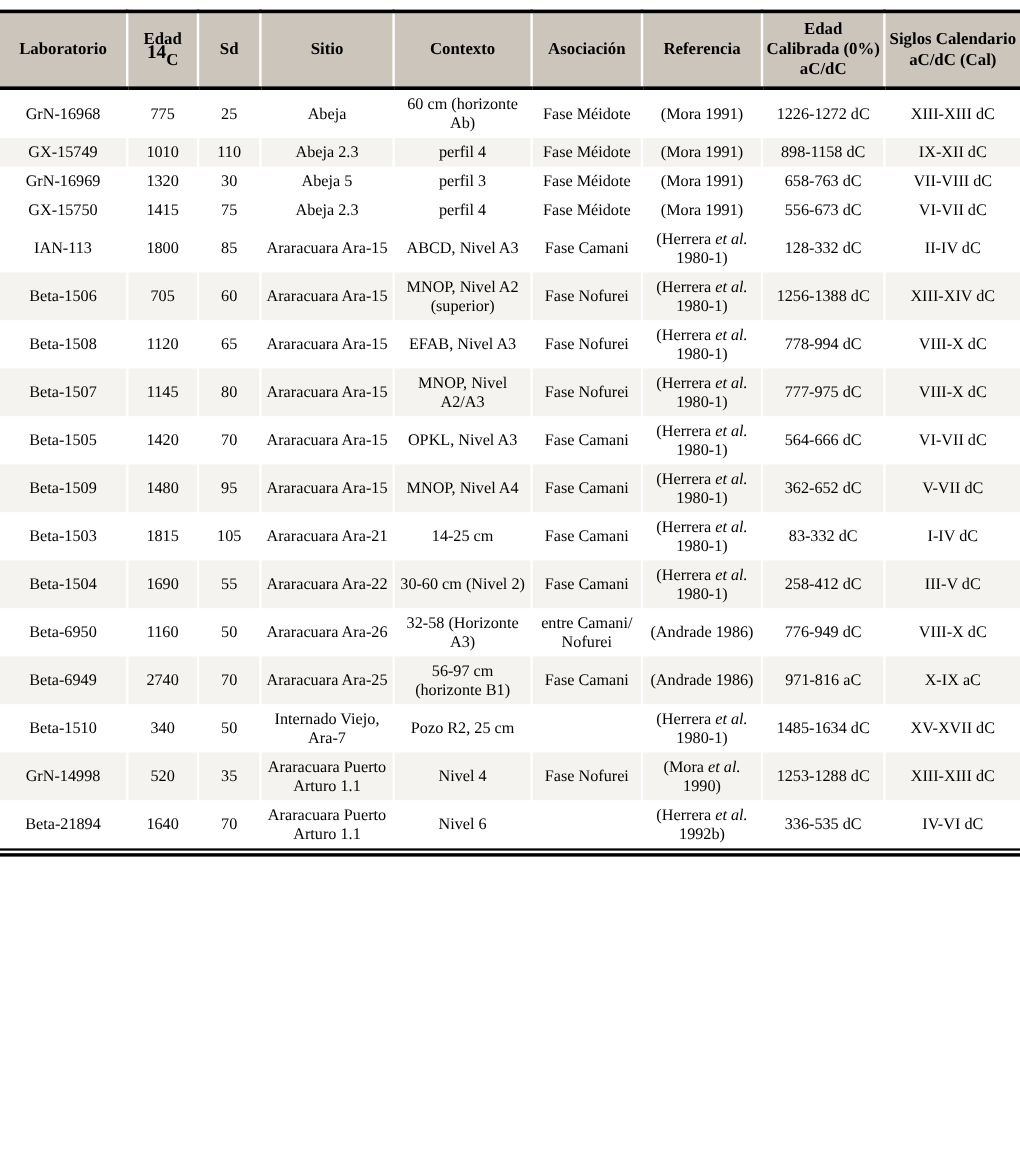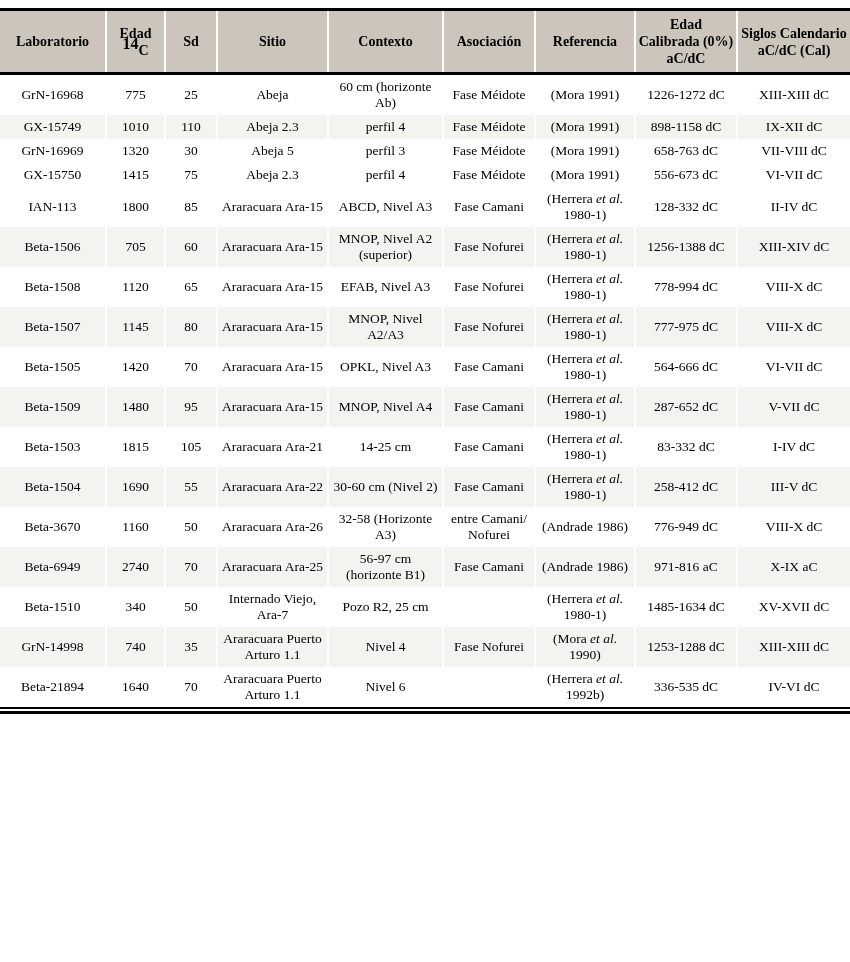--- a/index.html
+++ b/index.html
@@ -199,21 +199,21 @@
           <td>VI-VII dC</td>
         </tr>
         <tr class="alt">
           <td>Beta-1509</td>
           <td>1480</td>
           <td>95</td>
           <td>Araracuara Ara-15</td>
           <td>MNOP, Nivel A4</td>
           <td>Fase Camani</td>
           <td><span>(Herrera </span><em>et al.</em><span> 1980-1)</span></td>
-          <td>287-652 dC</td>
+          <td>362-652 dC</td>
           <td>V-VII dC</td>
         </tr>
         <tr>
           <td>Beta-1503</td>
           <td>1815</td>
           <td>105</td>
           <td>Araracuara Ara-21</td>
           <td>14-25 cm</td>
           <td>Fase Camani</td>
           <td><span>(Herrera </span><em>et al.</em><span> 1980-1)</span></td>
@@ -225,21 +225,21 @@
           <td>1690</td>
           <td>55</td>
           <td>Araracuara Ara-22</td>
           <td>30-60 cm (Nivel 2)</td>
           <td>Fase Camani</td>
           <td><span>(Herrera </span><em>et al.</em><span> 1980-1)</span></td>
           <td>258-412 dC</td>
           <td>III-V dC</td>
         </tr>
         <tr>
-          <td>Beta-3670</td>
+          <td>Beta-6950</td>
           <td>1160</td>
           <td>50</td>
           <td>Araracuara Ara-26</td>
           <td>32-58 (Horizonte A3)</td>
           <td>entre Camani/ Nofurei</td>
           <td><span>(Andrade 1986)</span></td>
           <td>776-949 dC</td>
           <td>VIII-X dC</td>
         </tr>
         <tr class="alt">
@@ -259,21 +259,21 @@
           <td>50</td>
           <td>Internado Viejo, Ara-7</td>
           <td>Pozo R2, 25 cm</td>
           <td></td>
           <td><span>(Herrera </span><em>et al.</em><span> 1980-1)</span></td>
           <td>1485-1634 dC</td>
           <td>XV-XVII dC</td>
         </tr>
         <tr class="alt">
           <td>GrN-14998</td>
-          <td>740</td>
+          <td>520</td>
           <td>35</td>
           <td>Araracuara Puerto Arturo 1.1</td>
           <td>Nivel 4</td>
           <td>Fase Nofurei</td>
           <td><span>(Mora </span><em>et al.</em><span> 1990)</span></td>
           <td>1253-1288 dC</td>
           <td>XIII-XIII dC</td>
         </tr>
         <tr>
           <td>Beta-21894</td>

